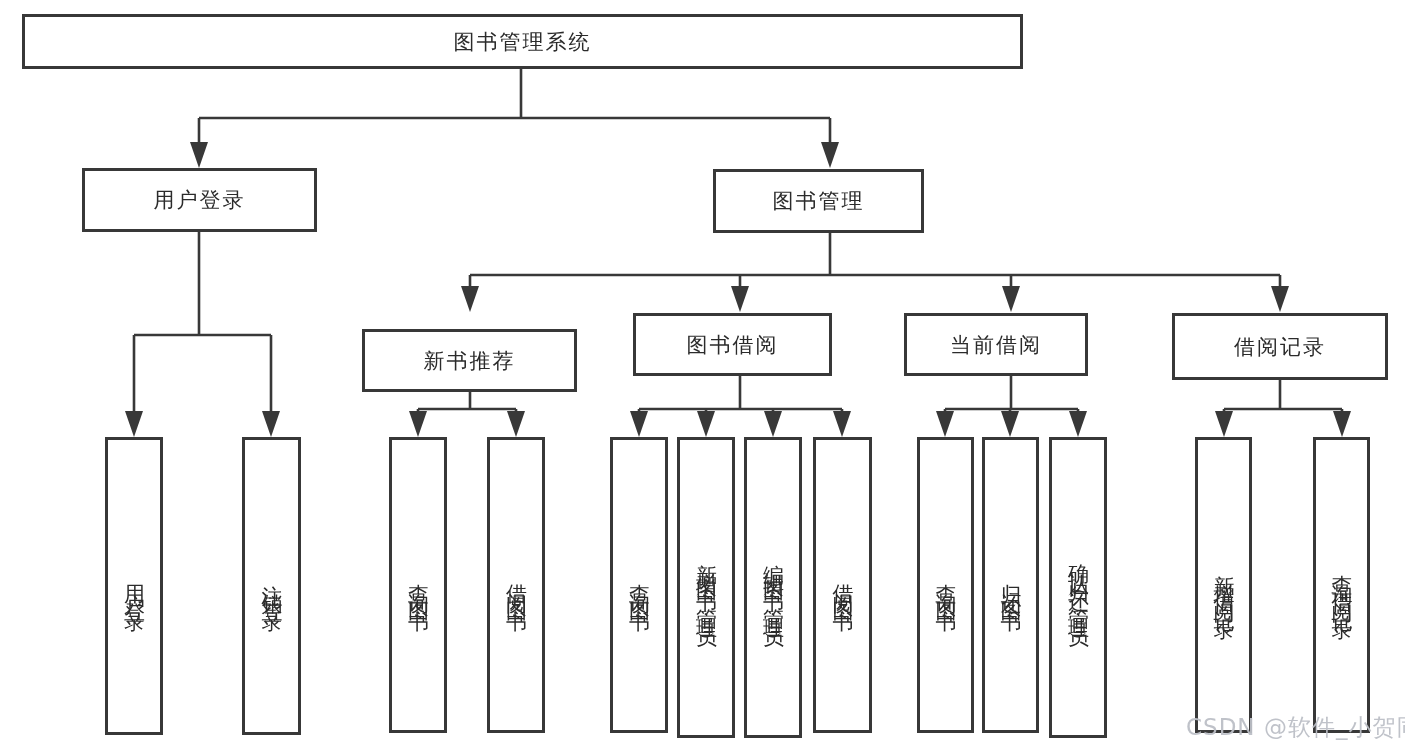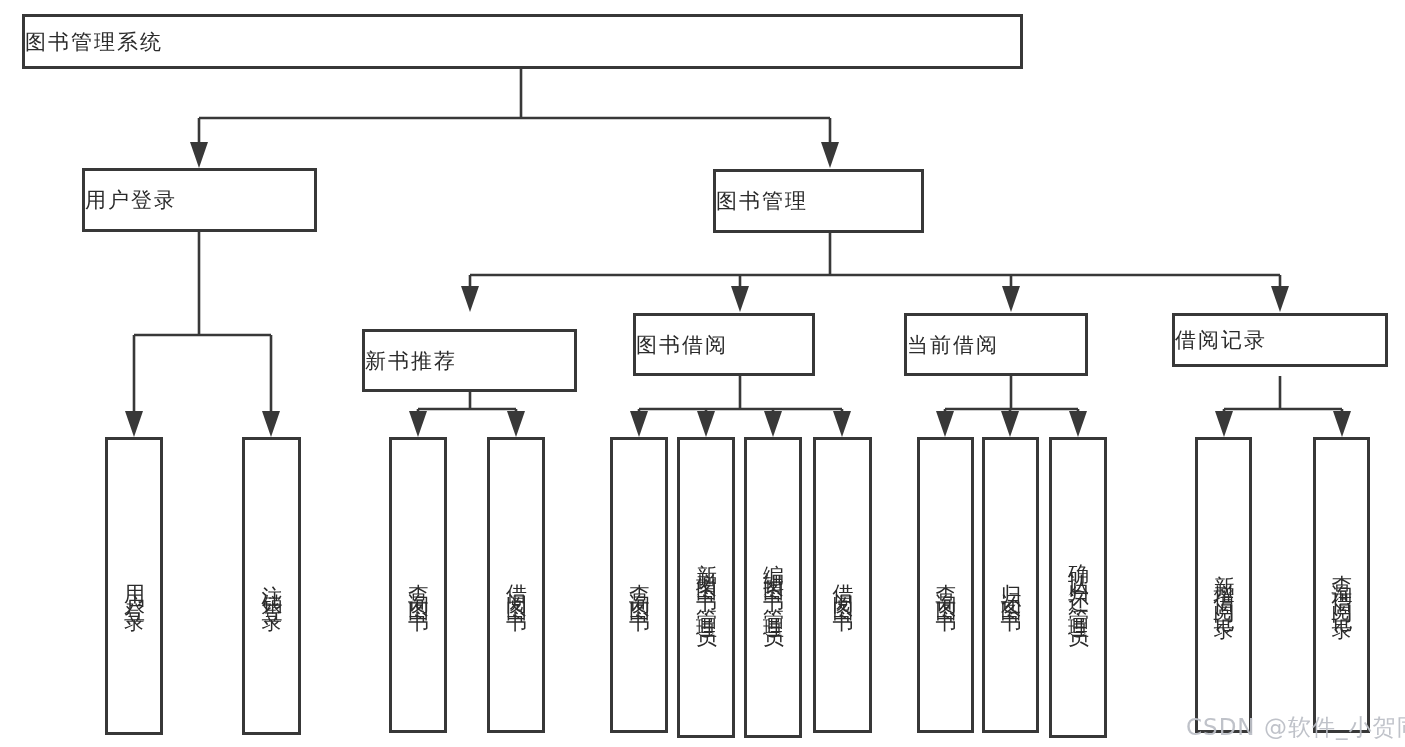--- a/index.html
+++ b/index.html
@@ -17,21 +17,21 @@
     width: 1405px; height: 747px;
     pointer-events: none;
   }
   .hbox {
     position: absolute;
     box-sizing: border-box;
     border: 3px solid #383838;
     background: #ffffff;
     display: flex;
     align-items: center;
-    justify-content: flex-start;
+    justify-content: center;
     font-size: 21px;
     color: #2b2b2b;
     letter-spacing: 2px;
     z-index: 2;
   }
   .vbox {
     position: absolute;
     box-sizing: border-box;
     border: 3px solid #383838;
     background: #ffffff;
@@ -109,27 +109,27 @@
   <div class="hbox" style="left:82px; top:168px; width:235px; height:64px;">
     <span>用户登录</span>
   </div>
   <div class="hbox" style="left:713px; top:169px; width:211px; height:64px;">
     <span>图书管理</span>
   </div>
 
   <div class="hbox" style="left:362px; top:313px; width:215px; height:63px;margin-top:16px;">
     <span>新书推荐</span>
   </div>
-  <div class="hbox" style="left:633px; top:313px; width:182px; height:63px;">
+  <div class="hbox" style="left:633px; top:313px; width:199px; height:63px;">
     <span>图书借阅</span>
   </div>
   <div class="hbox" style="left:904px; top:313px; width:184px; height:63px;">
     <span>当前借阅</span>
   </div>
-  <div class="hbox" style="left:1172px; top:313px; width:216px; height:54px;">
+  <div class="hbox" style="left:1172px; top:313px; width:216px; height:67px;">
     <span>借阅记录</span>
   </div>
 
   <div class="vbox" style="left:105px; top:437px; width:58px; height:298px;">
     <span>用户登录</span>
   </div>
   <div class="vbox" style="left:242px; top:437px; width:59px; height:298px;">
     <span>注销登录</span>
   </div>
   <div class="vbox" style="left:389px; top:437px; width:58px; height:296px;">

